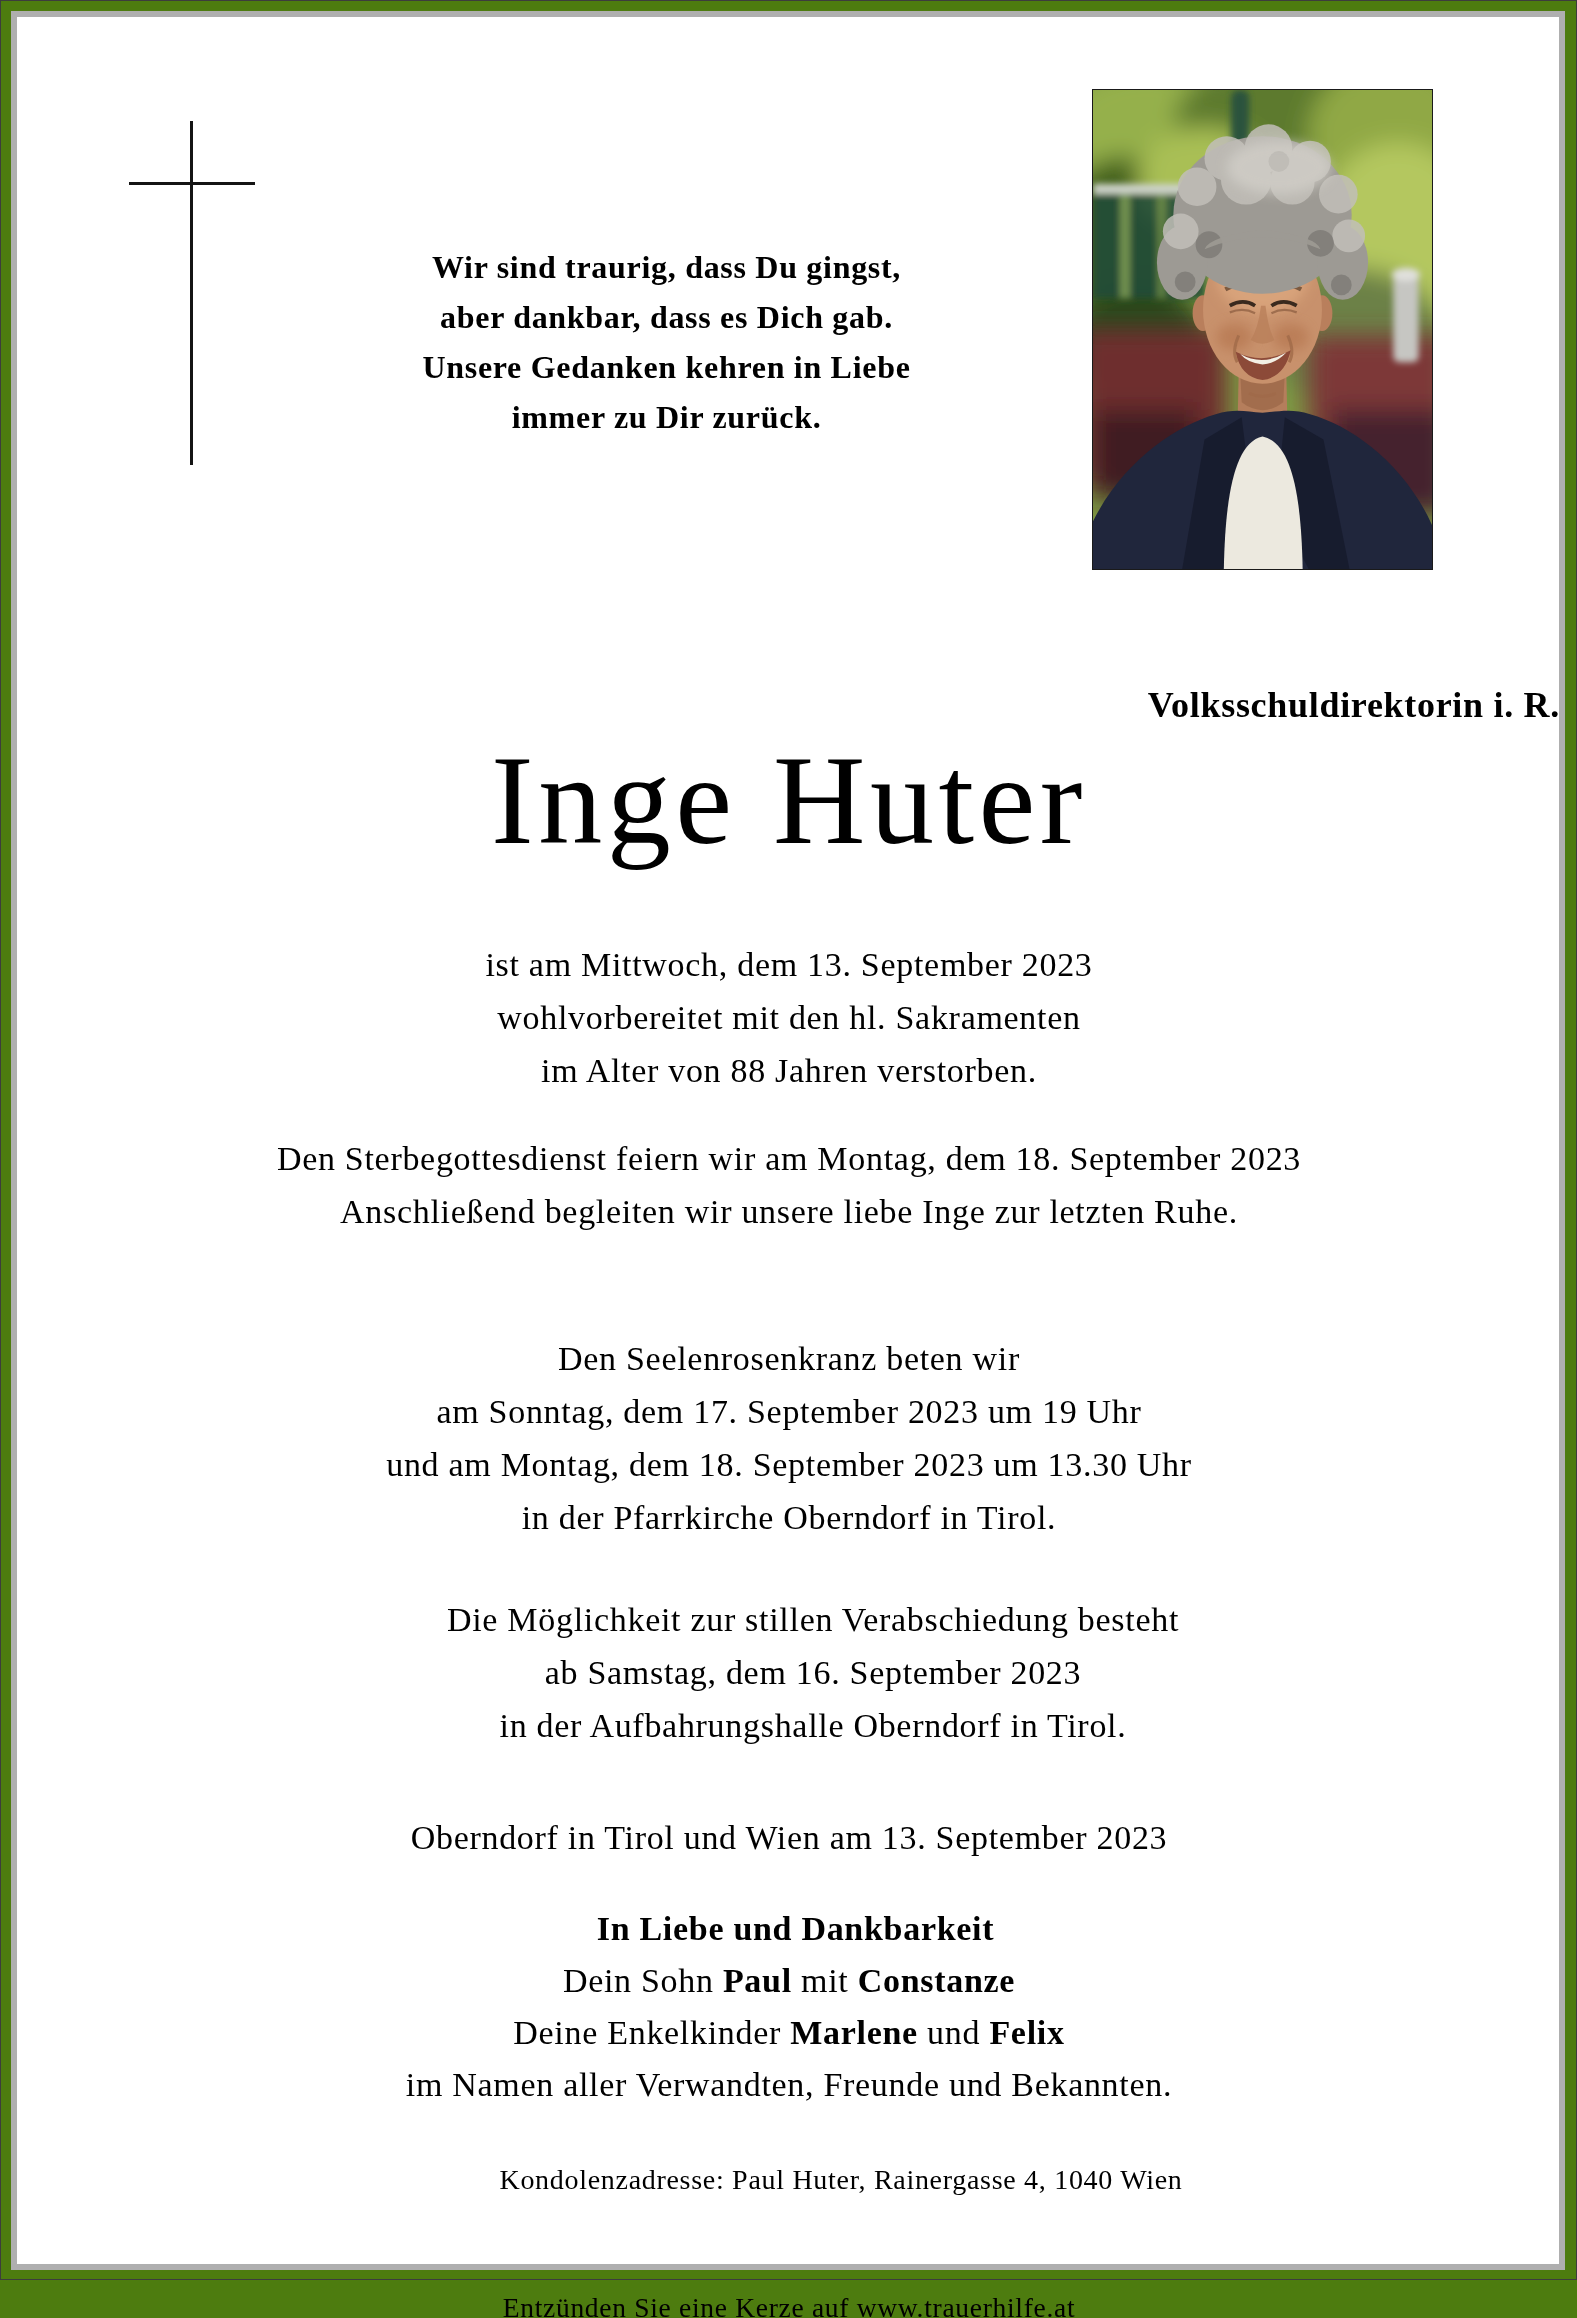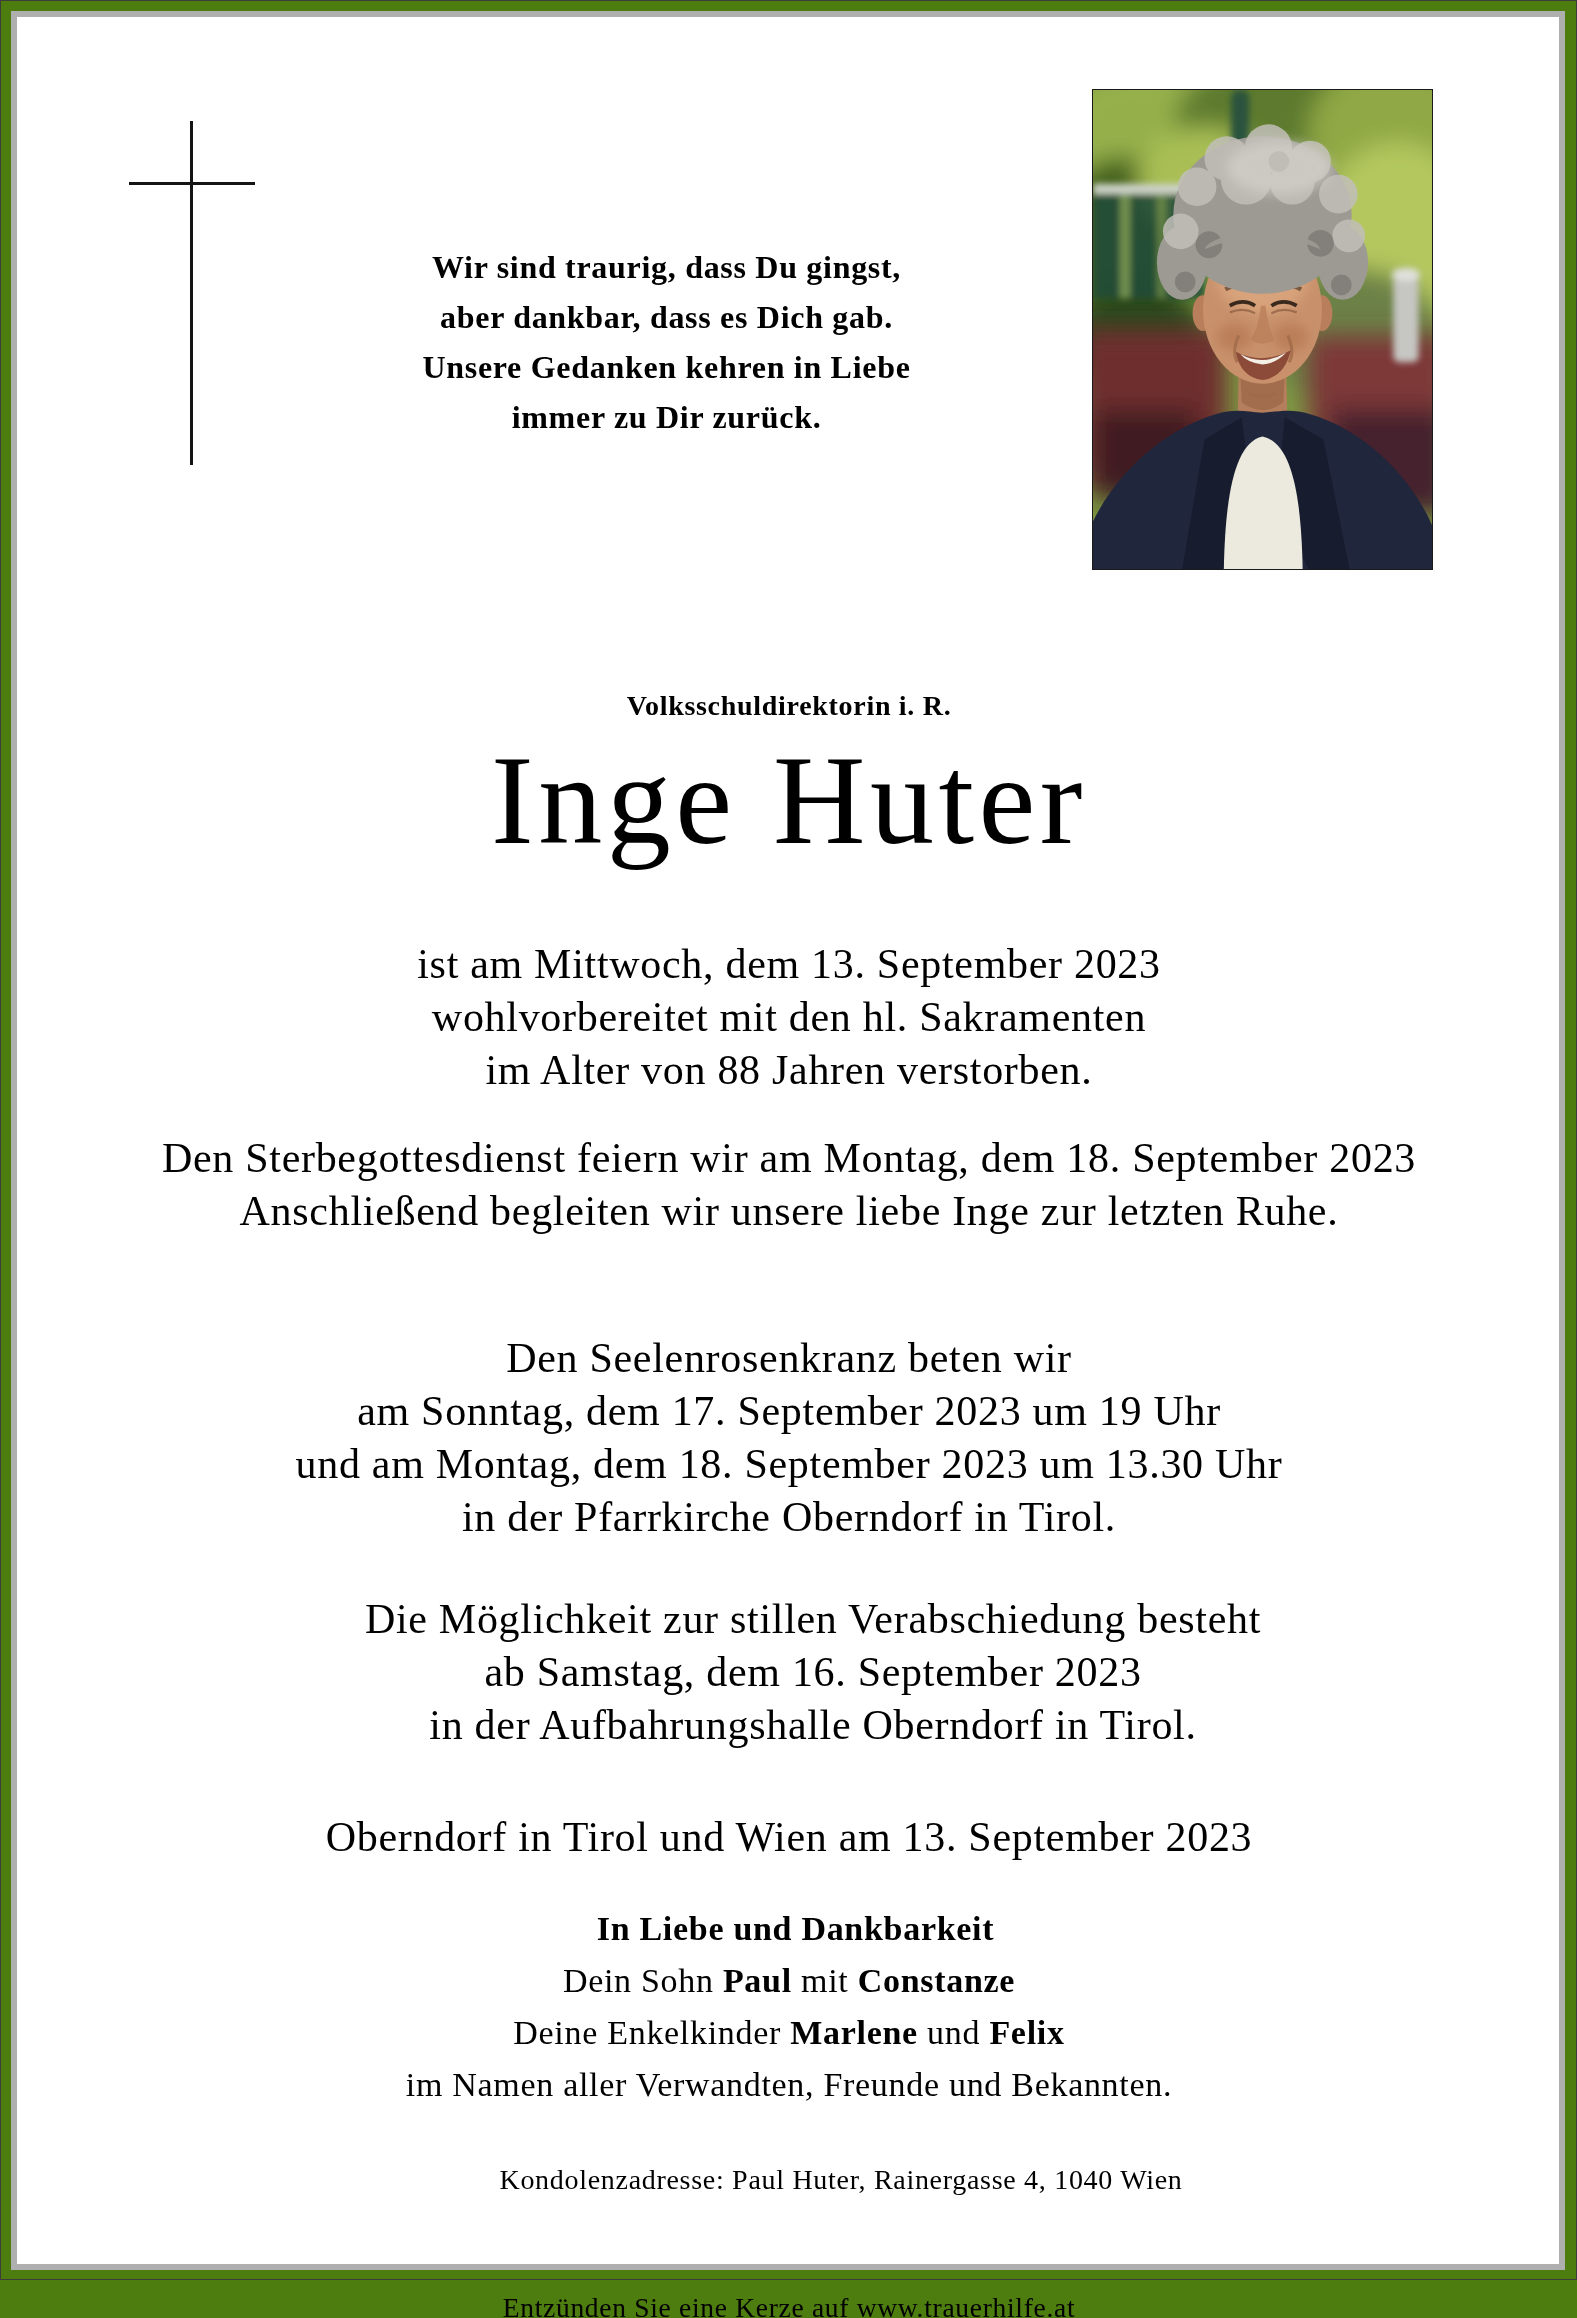--- a/index.html
+++ b/index.html
@@ -24,31 +24,31 @@
     position:absolute;left:18px;top:242px;width:1297px;text-align:center;
     font-weight:bold;font-size:32px;line-height:50px;letter-spacing:0.7px;
   }
   
   .photo{
     position:absolute;left:1092px;top:89px;width:339px;height:479px;
     border:1.5px solid #1a1a1a;overflow:hidden;background:#7d9843;
   }
   
   .title{
-    position:absolute;left:18px;top:684px;width:1542px;text-align:center;
-    font-size:28px;font-weight:bold;letter-spacing:0.7px;line-height:43px;
+    position:absolute;left:18px;top:684px;width:1542px;text-align:right;
+    font-size:36px;font-weight:bold;letter-spacing:0.7px;line-height:43px;
   }
   .name{
     position:absolute;left:18px;top:736px;width:1542px;text-align:center;
     font-size:128px;line-height:1;letter-spacing:4.5px;
   }
   
   .para{
     position:absolute;left:18px;width:1542px;text-align:center;
-    font-size:42px;line-height:53px;letter-spacing:0.7px;
+    font-size:34px;line-height:53px;letter-spacing:0.7px;
   }
   .p-death{top:938px;}
   .p-service{top:1132px;}
   .p-rosary{top:1332px;}
   .p-viewing{top:1593px;padding-left:24px;}
   .p-placedate{top:1800px;margin-top:11px;}
   .family{
     position:absolute;left:18px;top:1903px;width:1542px;text-align:center;
     font-size:34px;line-height:52px;letter-spacing:0.7px;
   }

